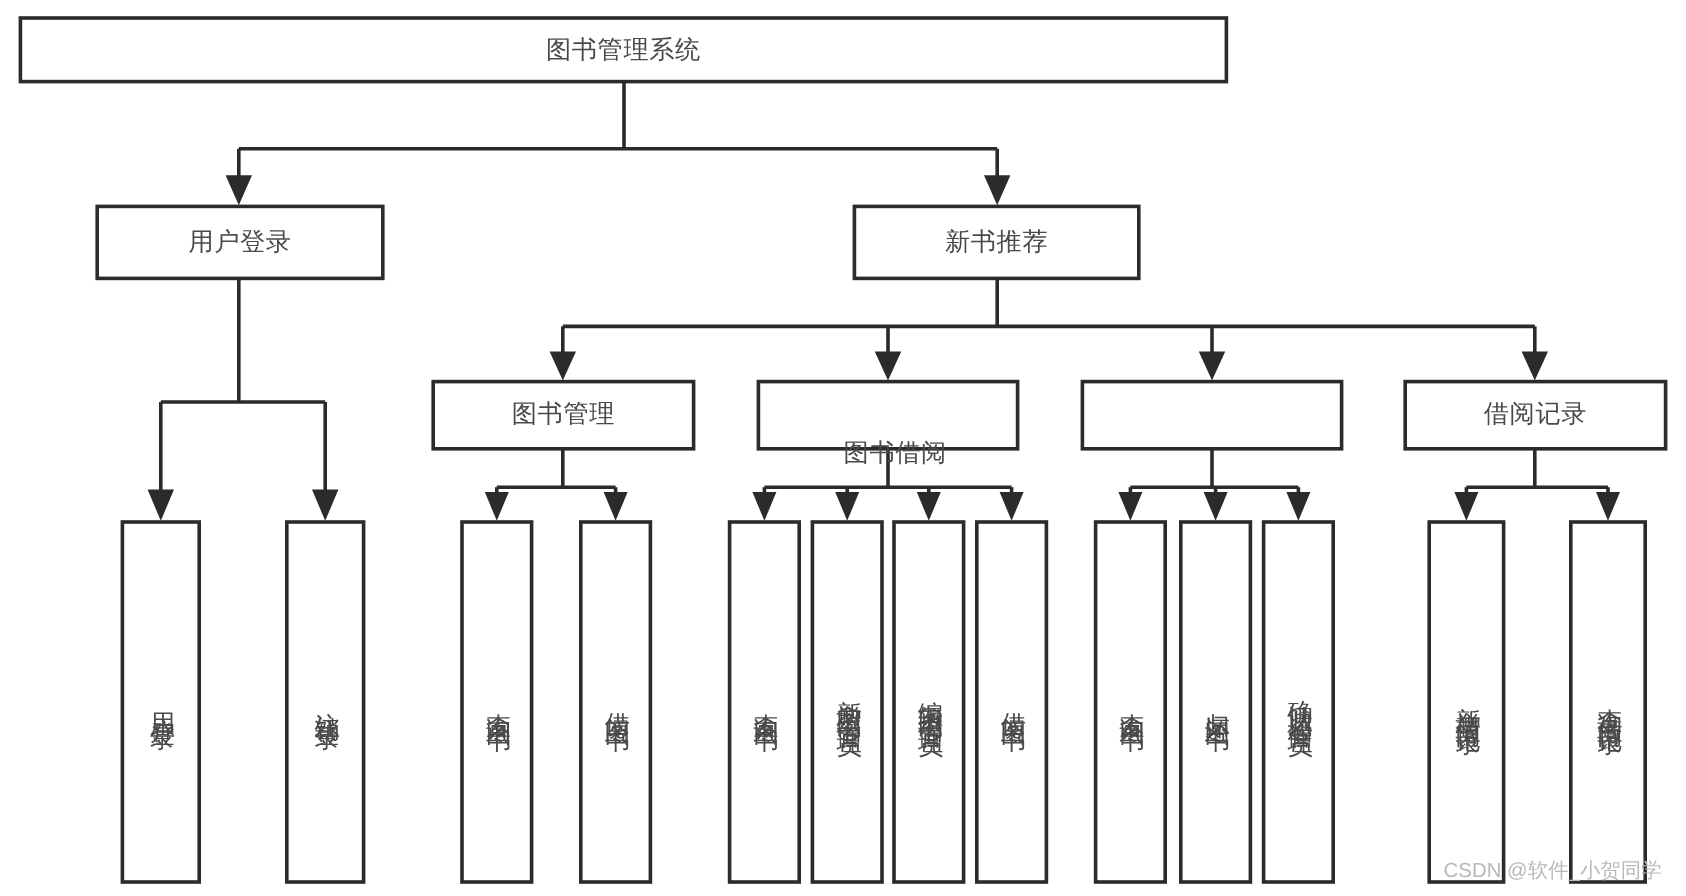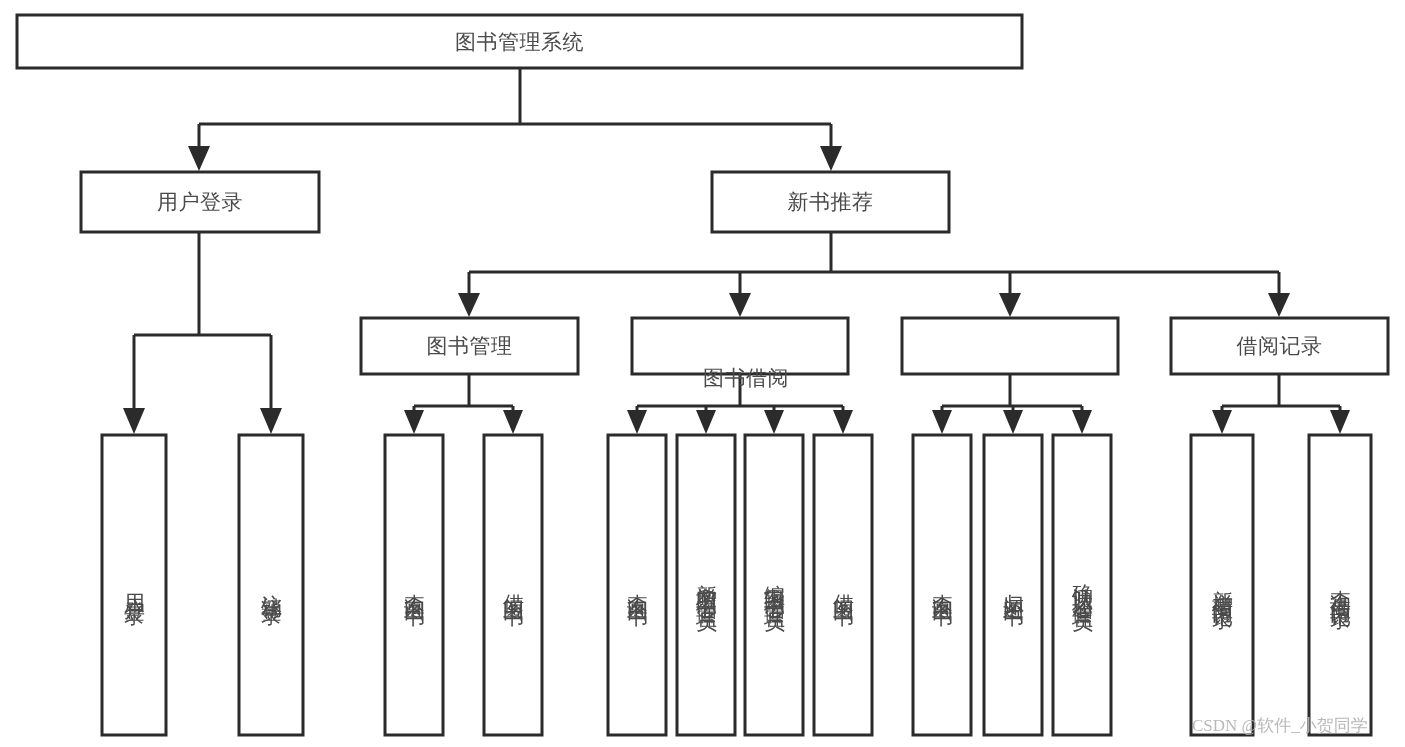--- a/index.html
+++ b/index.html
@@ -64,24 +64,25 @@
     writing-mode: vertical-rl;
     text-orientation: upright;
     font-size: 21px;
     line-height: 1.38;
     letter-spacing: 4px;
   }
   .watermark {
     position: absolute;
     color: #b9b9b9;
     font-size: 17px;
-    font-family: Liberation Serif, serif;
+    font-family: Liberation Sans, sans-serif;
     white-space: nowrap;
     user-select: none;
     pointer-events: none;
+    margin-left: 11px;
   }
 </style>
 </head>
 <body>
 
 <div id="diagram-root">
 
   <svg class="diagram-canvas" viewBox="0 0 1405 747">
 
     <rect class="node-box" x="17" y="15" width="1005" height="53"></rect>

